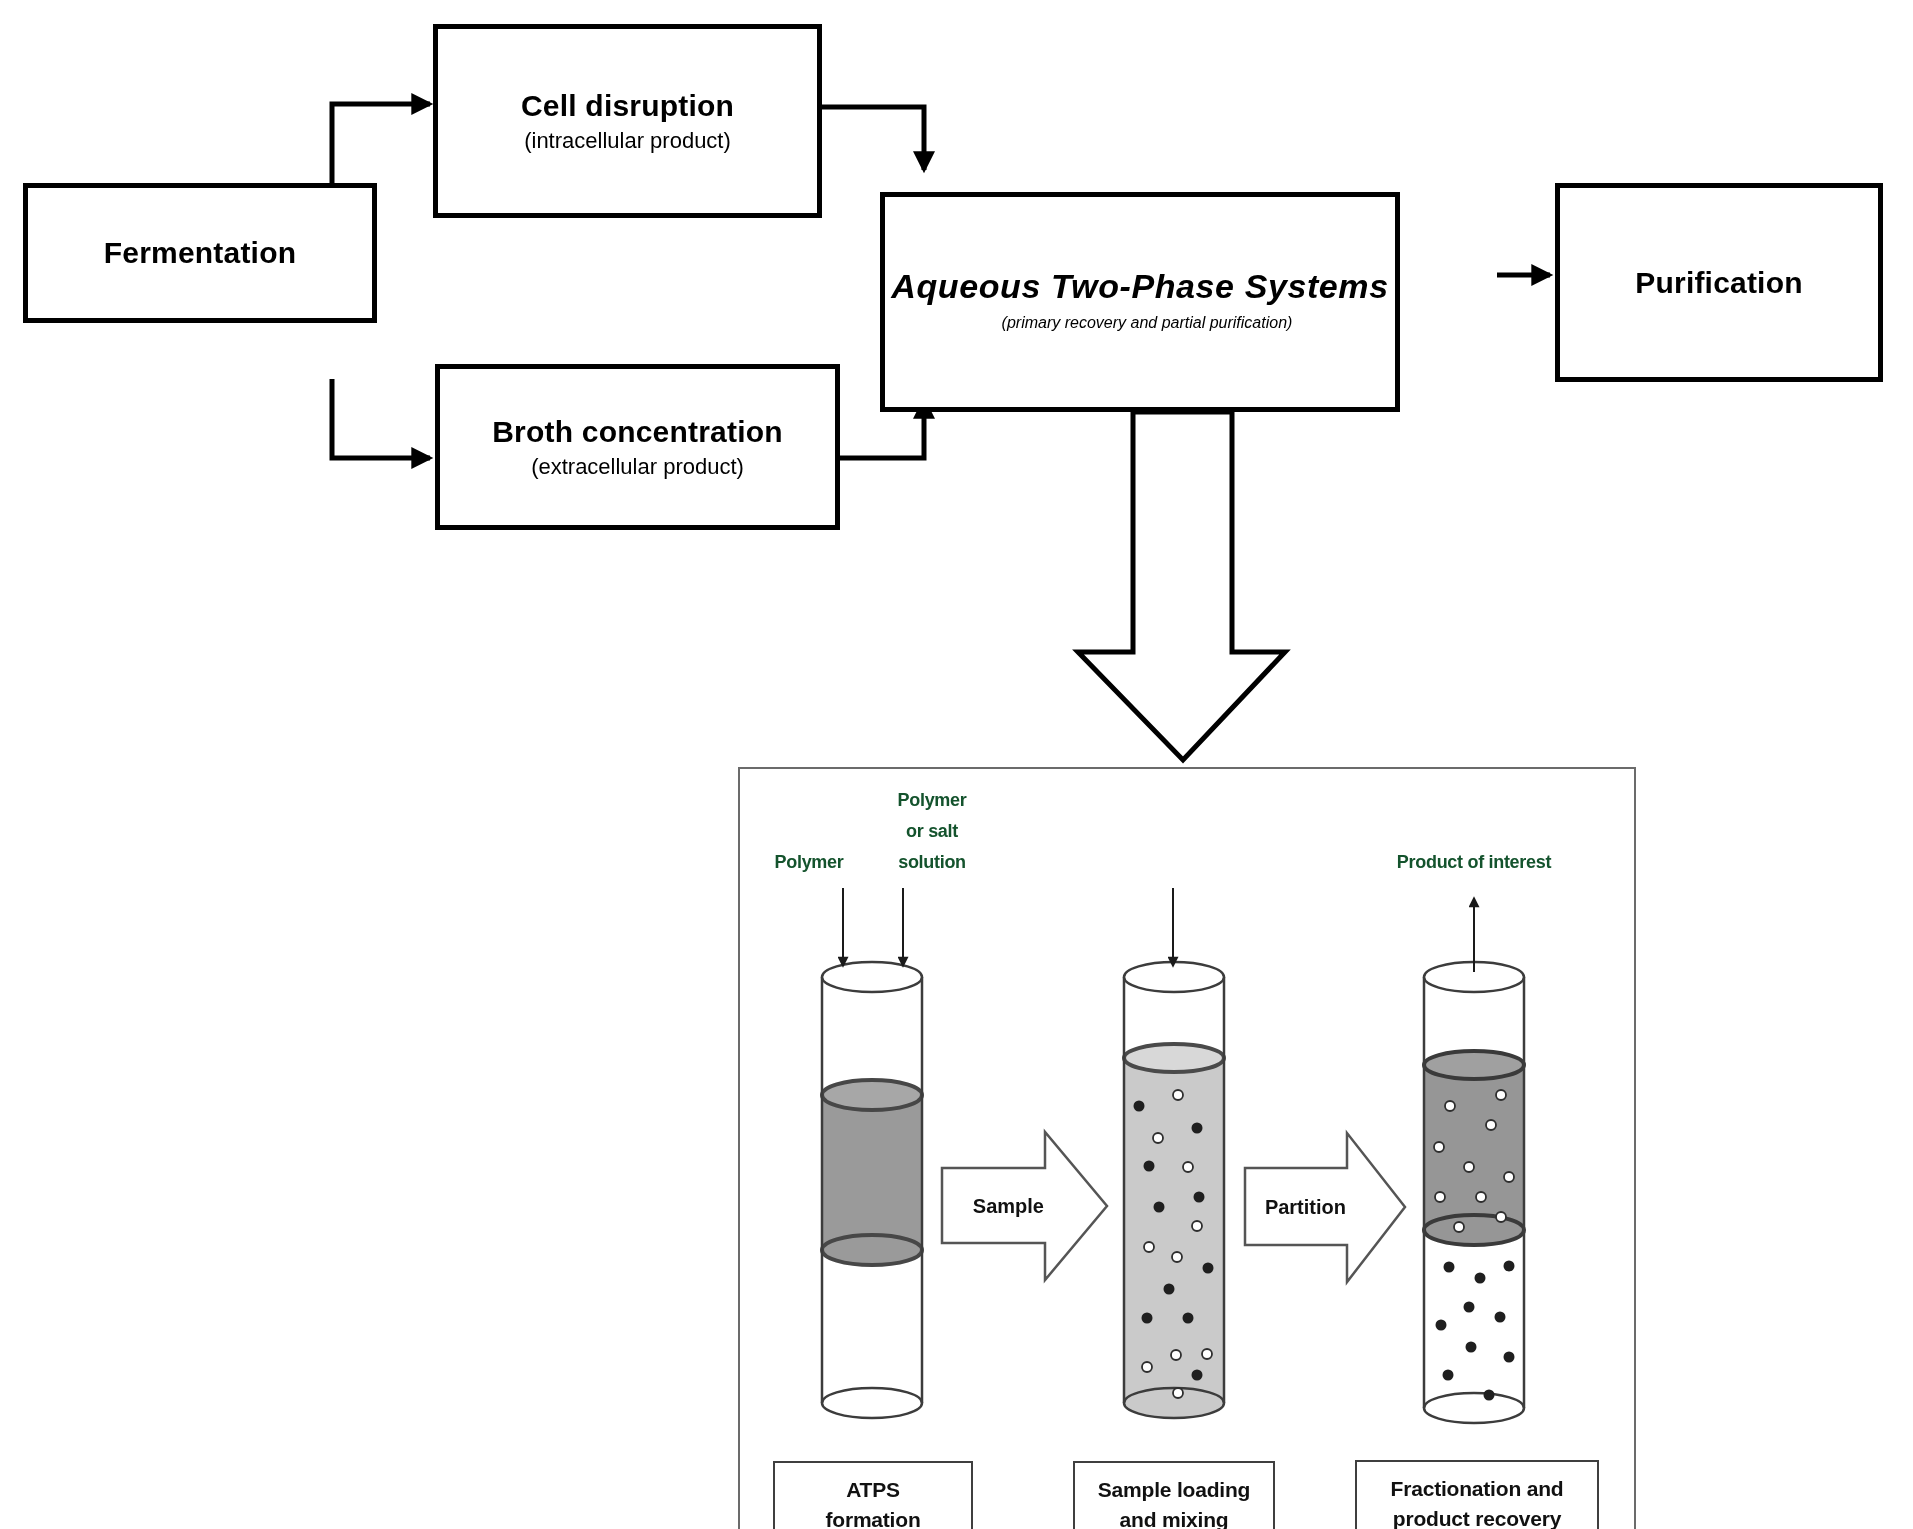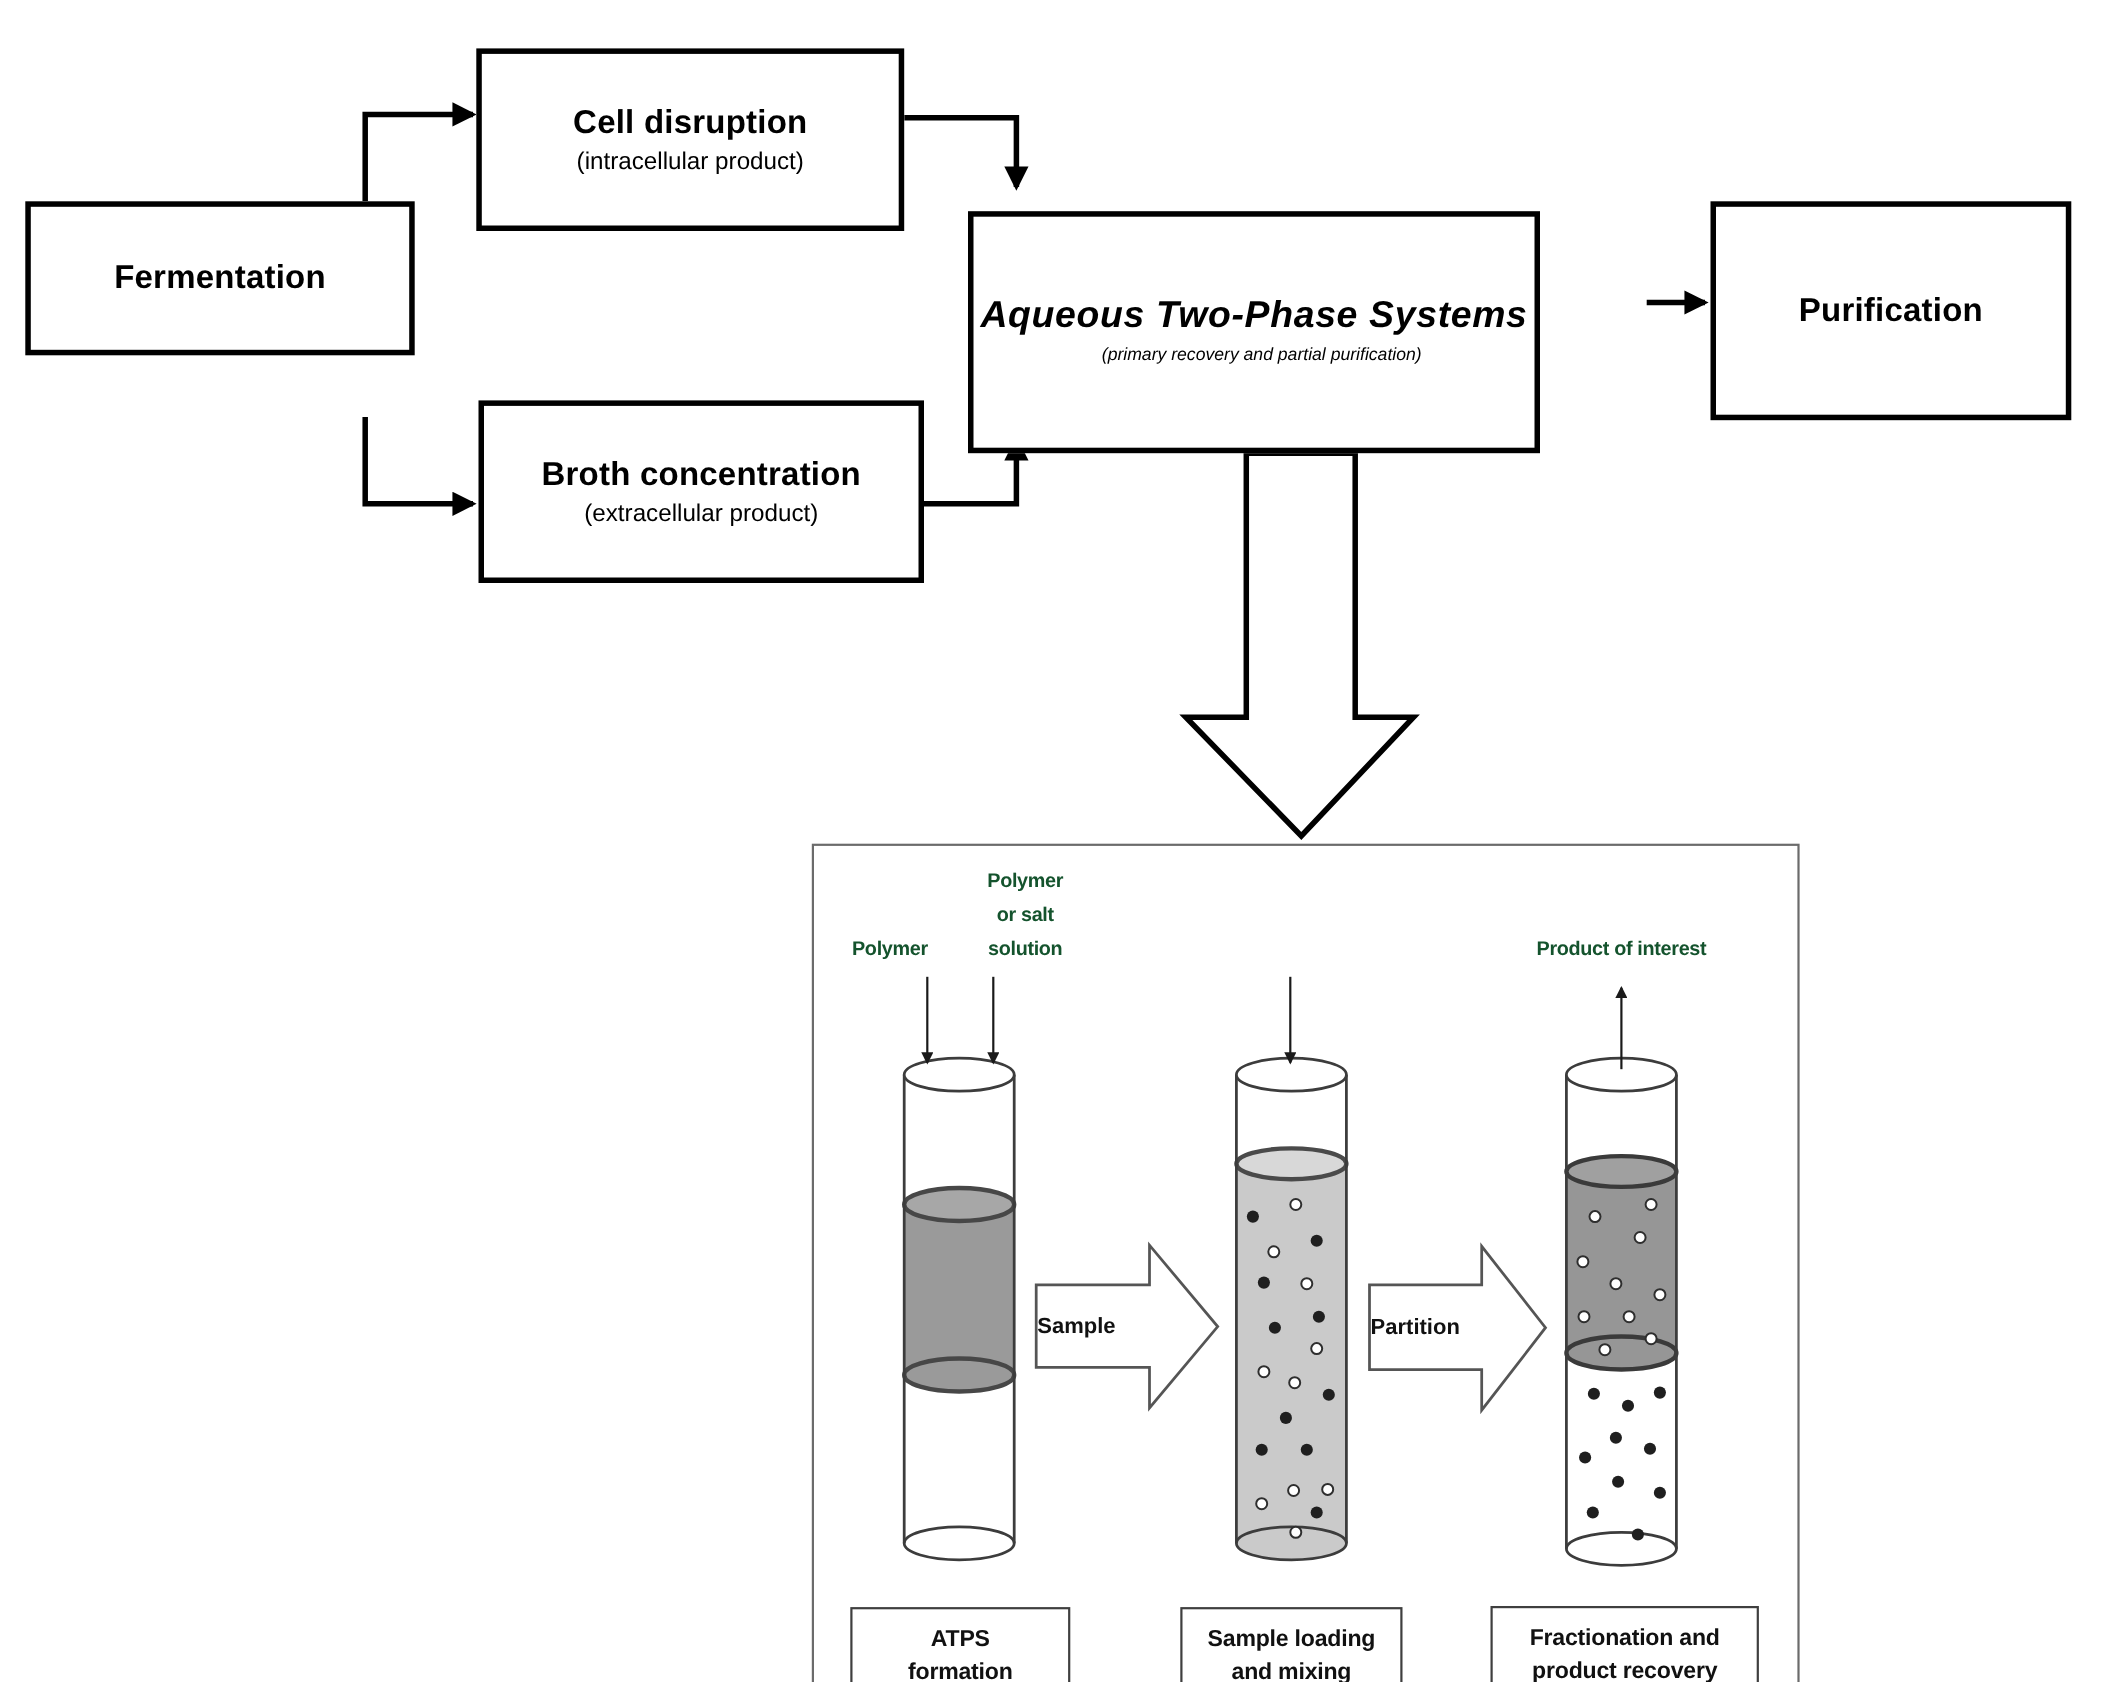--- a/index.html
+++ b/index.html
@@ -16,21 +16,21 @@
   .fbox-title{font-weight:bold;font-size:30px;line-height:34px;letter-spacing:0.2px;}
   .fbox-sub{font-size:22px;line-height:26px;margin-top:5px;}
   #box-atps .fbox-title{font-size:34px;letter-spacing:0.6px;}
   #box-atps .fbox-sub{font-size:16px;margin-top:7px;margin-left:14px;}
   .tlabel{
     position:absolute;font-weight:bold;font-size:18px;line-height:31px;
     text-align:center;letter-spacing:-0.3px;white-space:nowrap;color:#14532d;
   }
   .alabel{
     position:absolute;font-weight:bold;font-size:20px;line-height:24px;
-    text-align:left;white-space:nowrap;color:#111;
+    text-align:right;white-space:nowrap;color:#111;
   }
   .sbox{
     position:absolute;box-sizing:border-box;border:2px solid #3f3f3f;background:#fff;
     font-weight:bold;font-size:21px;line-height:30px;text-align:center;
     padding-top:12px;letter-spacing:-0.2px;color:#111;
   }
   .dot-white{fill:#ffffff;stroke:#2e2e2e;stroke-width:1.8;}
   .dot-black{fill:#1f1f1f;}
   .tubeline{stroke:#3c3c3c;stroke-width:2.5;fill:none;}
   .conn{stroke:#000;stroke-width:5;fill:none;}
@@ -138,21 +138,21 @@
     <path class="thin-arrow" d="M 1474 972 V 898" marker-end="url(#ah-s)"></path>
 
     <polygon class="blockarrow" points="942,1168 1045,1168 1045,1132 1107,1206 1045,1280 1045,1243 942,1243"></polygon>
     <polygon class="blockarrow" points="1245,1168 1347,1168 1347,1133 1405,1207 1347,1282 1347,1245 1245,1245"></polygon>
   </svg>
 
   <div class="fbox" id="box-fermentation" style="left:23px;top:183px;width:354px;height:140px;text-align:center;">
     <div class="fbox-title">Fermentation</div>
   </div>
 
-  <div class="fbox" id="box-cell" style="left:433px;top:24px;width:389px;height:166px;margin-top:20px;">
+  <div class="fbox" id="box-cell" style="left:433px;top:24px;width:389px;height:194px;">
     <div class="fbox-title">Cell disruption</div>
     <div class="fbox-sub">(intracellular product)</div>
   </div>
 
   <div class="fbox" id="box-broth" style="left:435px;top:364px;width:405px;height:166px;">
     <div class="fbox-title">Broth concentration</div>
     <div class="fbox-sub">(extracellular product)</div>
   </div>
 
   <div class="fbox" id="box-atps" style="left:880px;top:192px;width:520px;height:220px;font-style:italic;">

